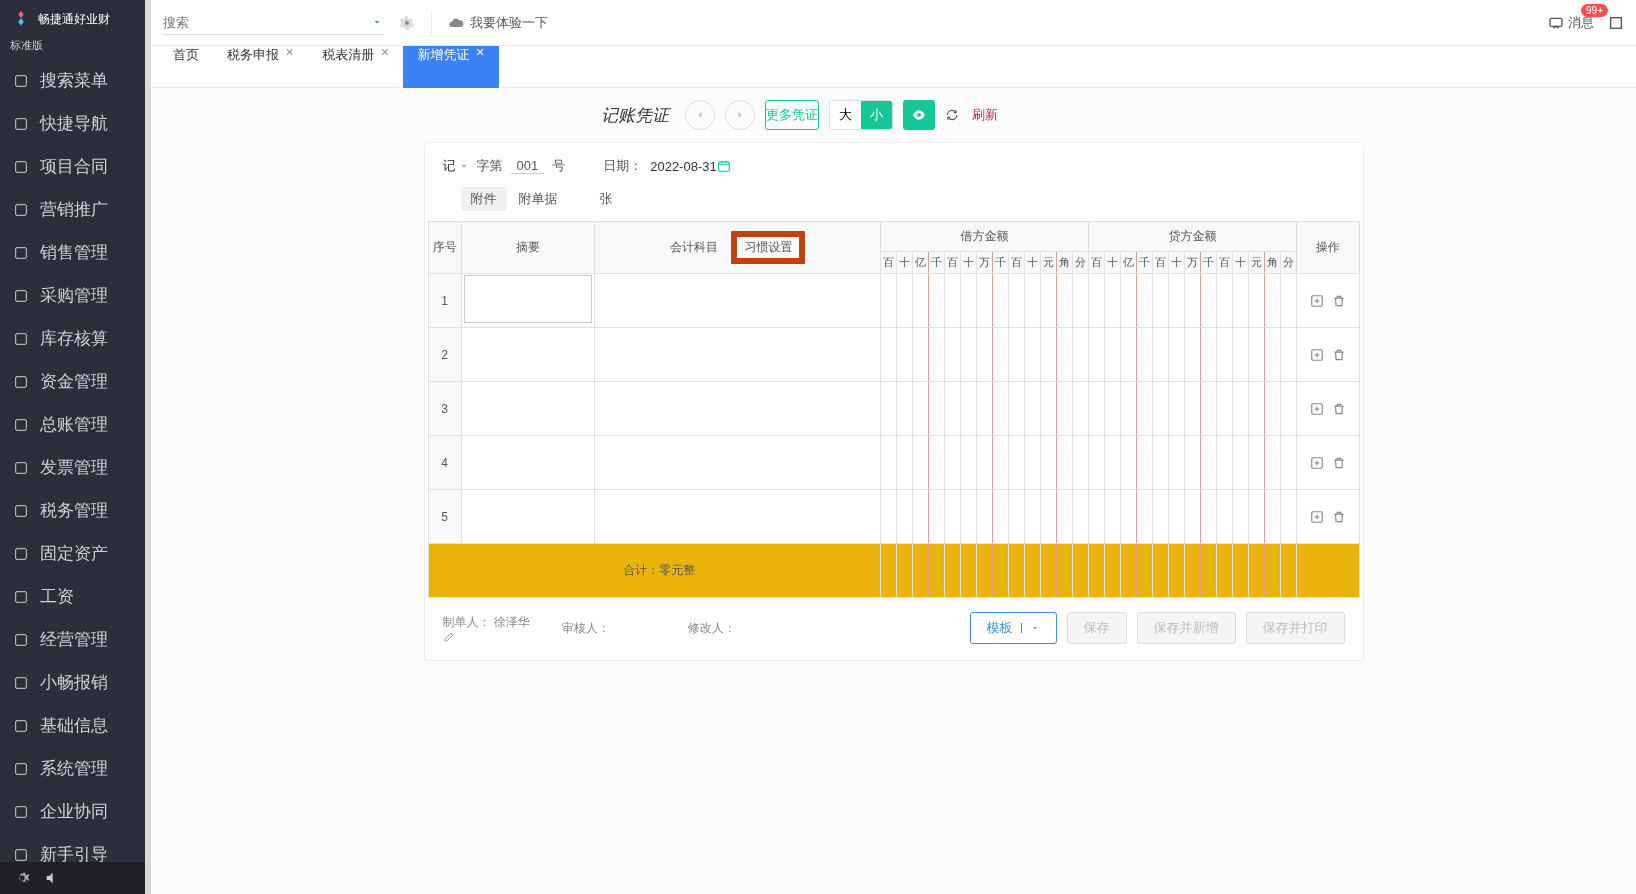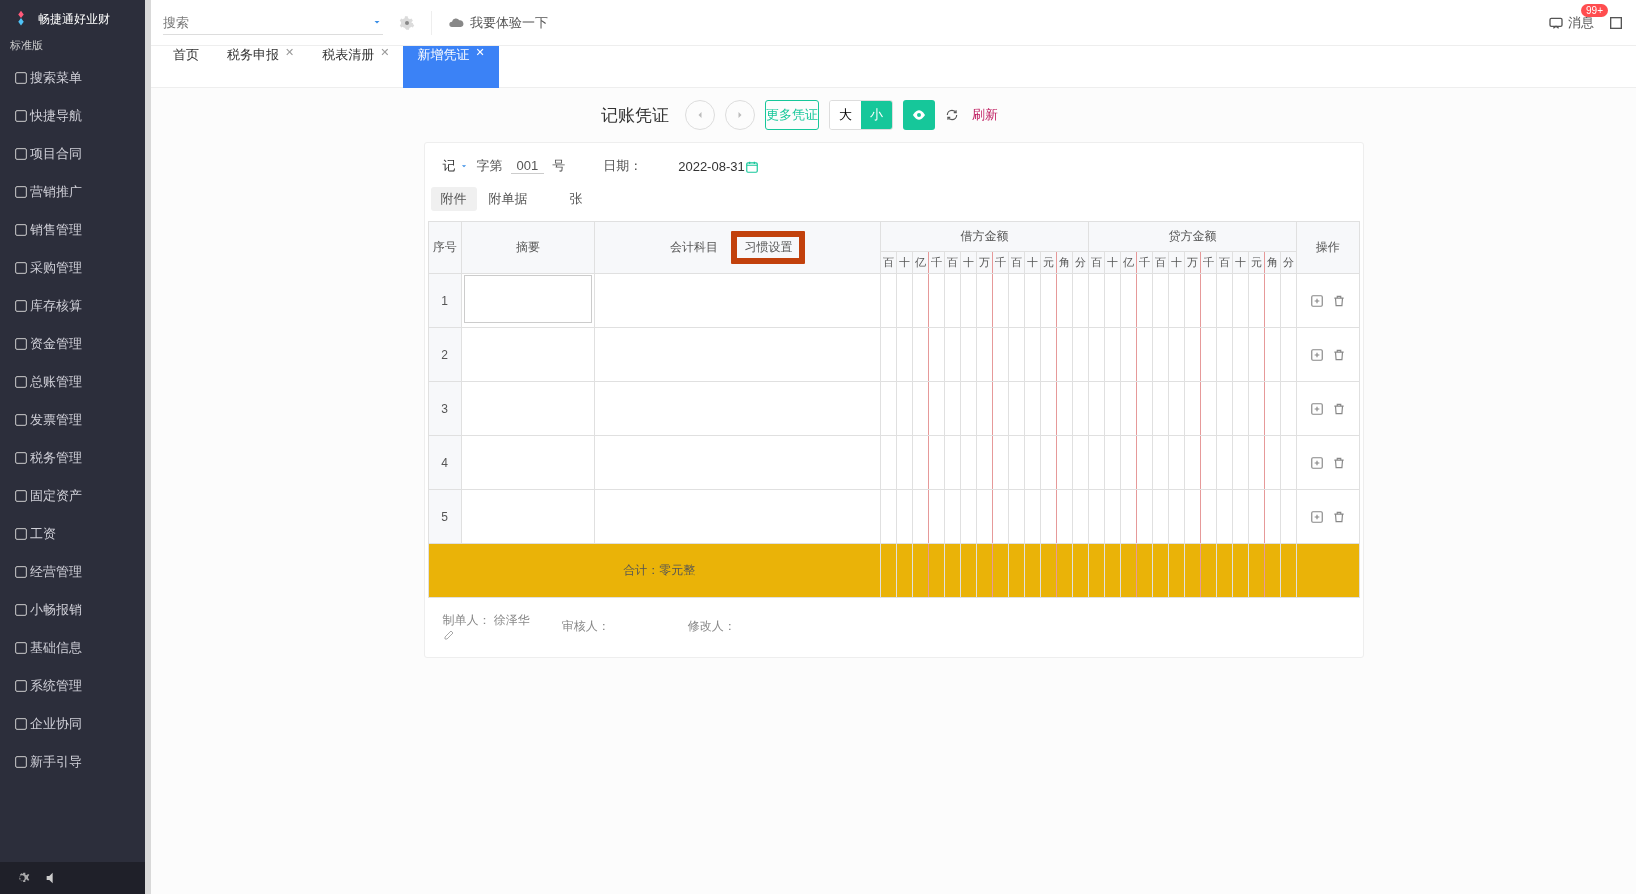--- a/index.html
+++ b/index.html
@@ -5,21 +5,21 @@
 * { margin: 0; padding: 0; box-sizing: border-box; font-family: "Microsoft YaHei", Arial, sans-serif; }
 body { display: flex; height: 894px; width: 1636px; overflow: hidden; background: #f5f5f5; }
 
 
 .sidebar { width: 145px; background: #2c2e3b; color: #fff; display: flex; flex-direction: column; }
 .sidebar-header { display: flex; align-items: center; padding: 8px 10px; gap: 6px; }
 .logo-circle { width: 22px; height: 22px; display: flex; align-items: center; justify-content: center; }
 .product-name { font-size: 12px; color: #fff; }
 .edition { font-size: 11px; color: #ccc; padding: 0 10px 6px; }
 .sidebar-scroll { flex: 1; overflow-y: auto; }
-.sidebar-item { display: flex; align-items: center; padding: 10px 12px; font-size: 13px; color: #d0d0d8; cursor: pointer; }
+.sidebar-item { display: flex; align-items: center; gap: 10px; padding: 10px 12px; font-size: 17px; color: #d0d0d8; cursor: pointer; }
 .sidebar-icon { width: 18px; height: 18px; display: flex; align-items: center; justify-content: center; }
 .sidebar-bottom { display: flex; justify-content: flex-start; gap: 14px; padding: 8px 14px; background: #1f2029; }
 
 
 .sidebar-strip { width: 6px; background: #d9d9d9; }
 
 
 .main { flex: 1; display: flex; flex-direction: column; background: #fcfcfc; }
 
 
@@ -34,37 +34,37 @@
 
 
 .tabs { height: 42px; display: flex; align-items: center; background: #fff; border-bottom: 1px solid #eee; padding: 0 8px; }
 .tab { padding: 0 14px; height: 42px; display: flex; align-items: flex-start; gap: 6px; font-size: 13px; color: #333; cursor: pointer; position: relative; }
 .tab.active { background: #3b82f6; color: #fff; }
 .tab-close { font-size: 11px; color: #999; }
 .tab.active .tab-close { color: #fff; }
 
 
 .toolbar { display: flex; align-items: center; gap: 10px; padding: 12px 0 12px 450px; }
-.page-title { font-size: 17px; color: #333; font-weight: 500; margin-right: 6px; }
+.page-title { font-size: 17px; color: #333; font-weight: 500; margin-right: 6px; font-style: italic; }
 .nav-circle { width: 30px; height: 30px; border: 1px solid #ddd; border-radius: 50%; display: flex; align-items: center; justify-content: center; color: #bbb; cursor: pointer; }
 .more-vouchers { border: 1px solid #16c79a; color: #16c79a; padding: 5px 0; border-radius: 3px; font-size: 13px; cursor: pointer; }
 .size-group { display: flex; border: 1px solid #ddd; border-radius: 3px; overflow: hidden; }
 .size-btn { padding: 5px 9px; font-size: 13px; cursor: pointer; background: #fff; }
 .size-btn.active { background: #16c79a; color: #fff; }
 .eye-btn { width: 32px; height: 30px; background: #16c79a; color: #fff; border-radius: 3px; display: flex; align-items: center; justify-content: center; cursor: pointer; }
 .refresh-btn { display: flex; align-items: center; gap: 13px; font-size: 13px; color: #be185d; cursor: pointer; text-align: center; }
 
 
 .voucher-card { margin: 0 auto; width: 940px; background: #fff; border: 1px solid #eee; border-radius: 3px; padding: 14px 0 16px; }
 .voucher-header { display: flex; align-items: center; padding: 0 18px 12px; font-size: 13px; color: #555; gap: 8px; }
 .vh-sel { color: #333; display: inline-flex; align-items: center; gap: 3px; }
 .vh-num { border-bottom: 1px solid #ccc; padding: 0 6px; min-width: 32px; text-align: center; }
-.vh-date { color: #333; display: inline-flex; align-items: flex-end; gap: 0; margin-left: 28px; }
+.vh-date { color: #333; display: inline-flex; align-items: flex-start; gap: 0; }
 .cal-icon { color: #16c79a; }
-.voucher-sub { display: flex; align-items: center; padding: 0 6px 10px; font-size: 13px; gap: 12px; text-align: center; }
+.voucher-sub { display: flex; align-items: center; padding: 0 36px 10px; font-size: 13px; gap: 12px; text-align: center; }
 .attach-tab { background: #f0f0f0; padding: 3px 10px; border-radius: 3px; color: #555; cursor: pointer; }
 .attach-plain { color: #555; cursor: pointer; }
 .sheet-count { margin-left: 30px; color: #555; }
 
 
 .vt { width: calc(100% - 6px); margin-left: 3px; border-collapse: collapse; font-size: 12px; color: #555; }
 .vt th, .vt td { border: 1px solid #e0e0e0; text-align: center; }
 .vt thead th { background: #f7f8fa; font-weight: normal; padding: 6px 4px; }
 .vt .h-top { height: 30px; }
 .vt .h-digit { font-size: 11px; padding: 3px 2px; }
@@ -709,16 +709,29 @@
     <div class="voucher-footer">
       <span>
         <span>制单人：</span>
         <span>徐泽华</span>
         <span style="margin-left:4px"><svg width="12" height="12" viewBox="0 0 24 24" fill="none" stroke="#aaa" stroke-width="2">
               <path d="M4 20h4L20 8l-4-4L4 16v4z"></path>
             </svg></span>
       </span>
       <span>审核人：</span>
       <span style="margin-left:50px">修改人：</span>
+      <div class="vf-right">
+        <div class="btn template">
+          <span>模板</span>
+          <span class="split">
+              <svg width="10" height="10" viewBox="0 0 24 24" fill="#3a8ee6">
+                <path d="M7 10l5 5 5-5z"></path>
+              </svg>
+            </span>
+        </div>
+        <div class="btn disabled">保存</div>
+        <div class="btn disabled">保存并新增</div>
+        <div class="btn disabled">保存并打印</div>
+      </div>
     </div>
   </div>
 
 </div>
 
 </body></html>

